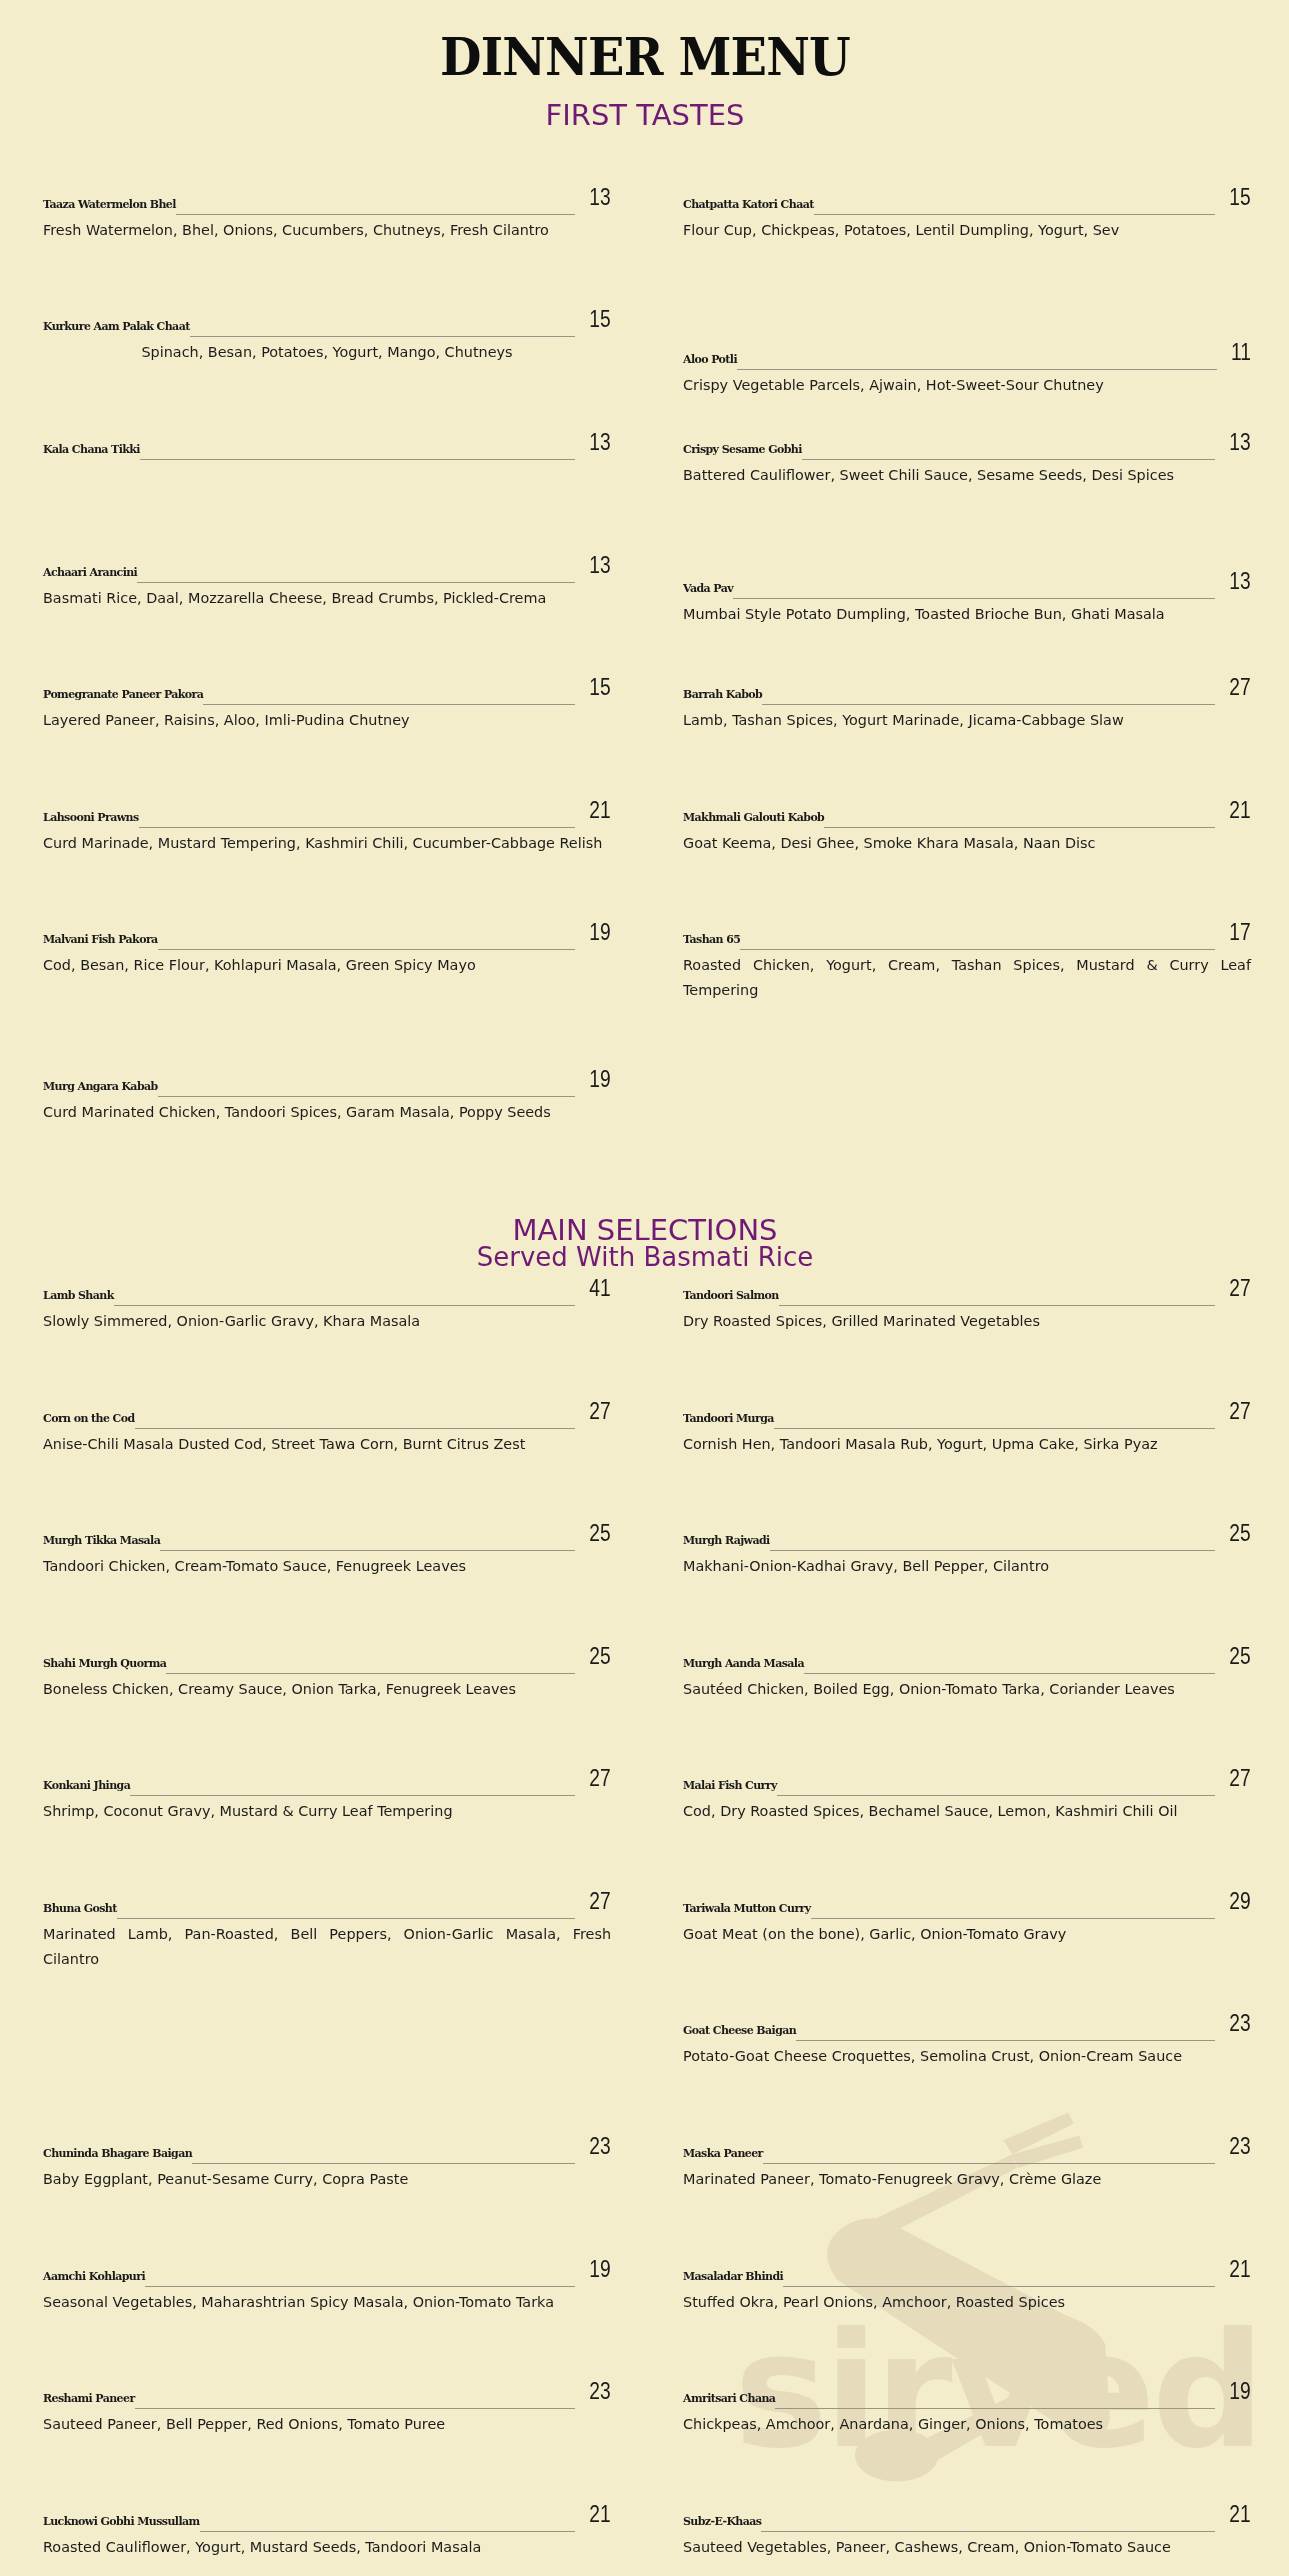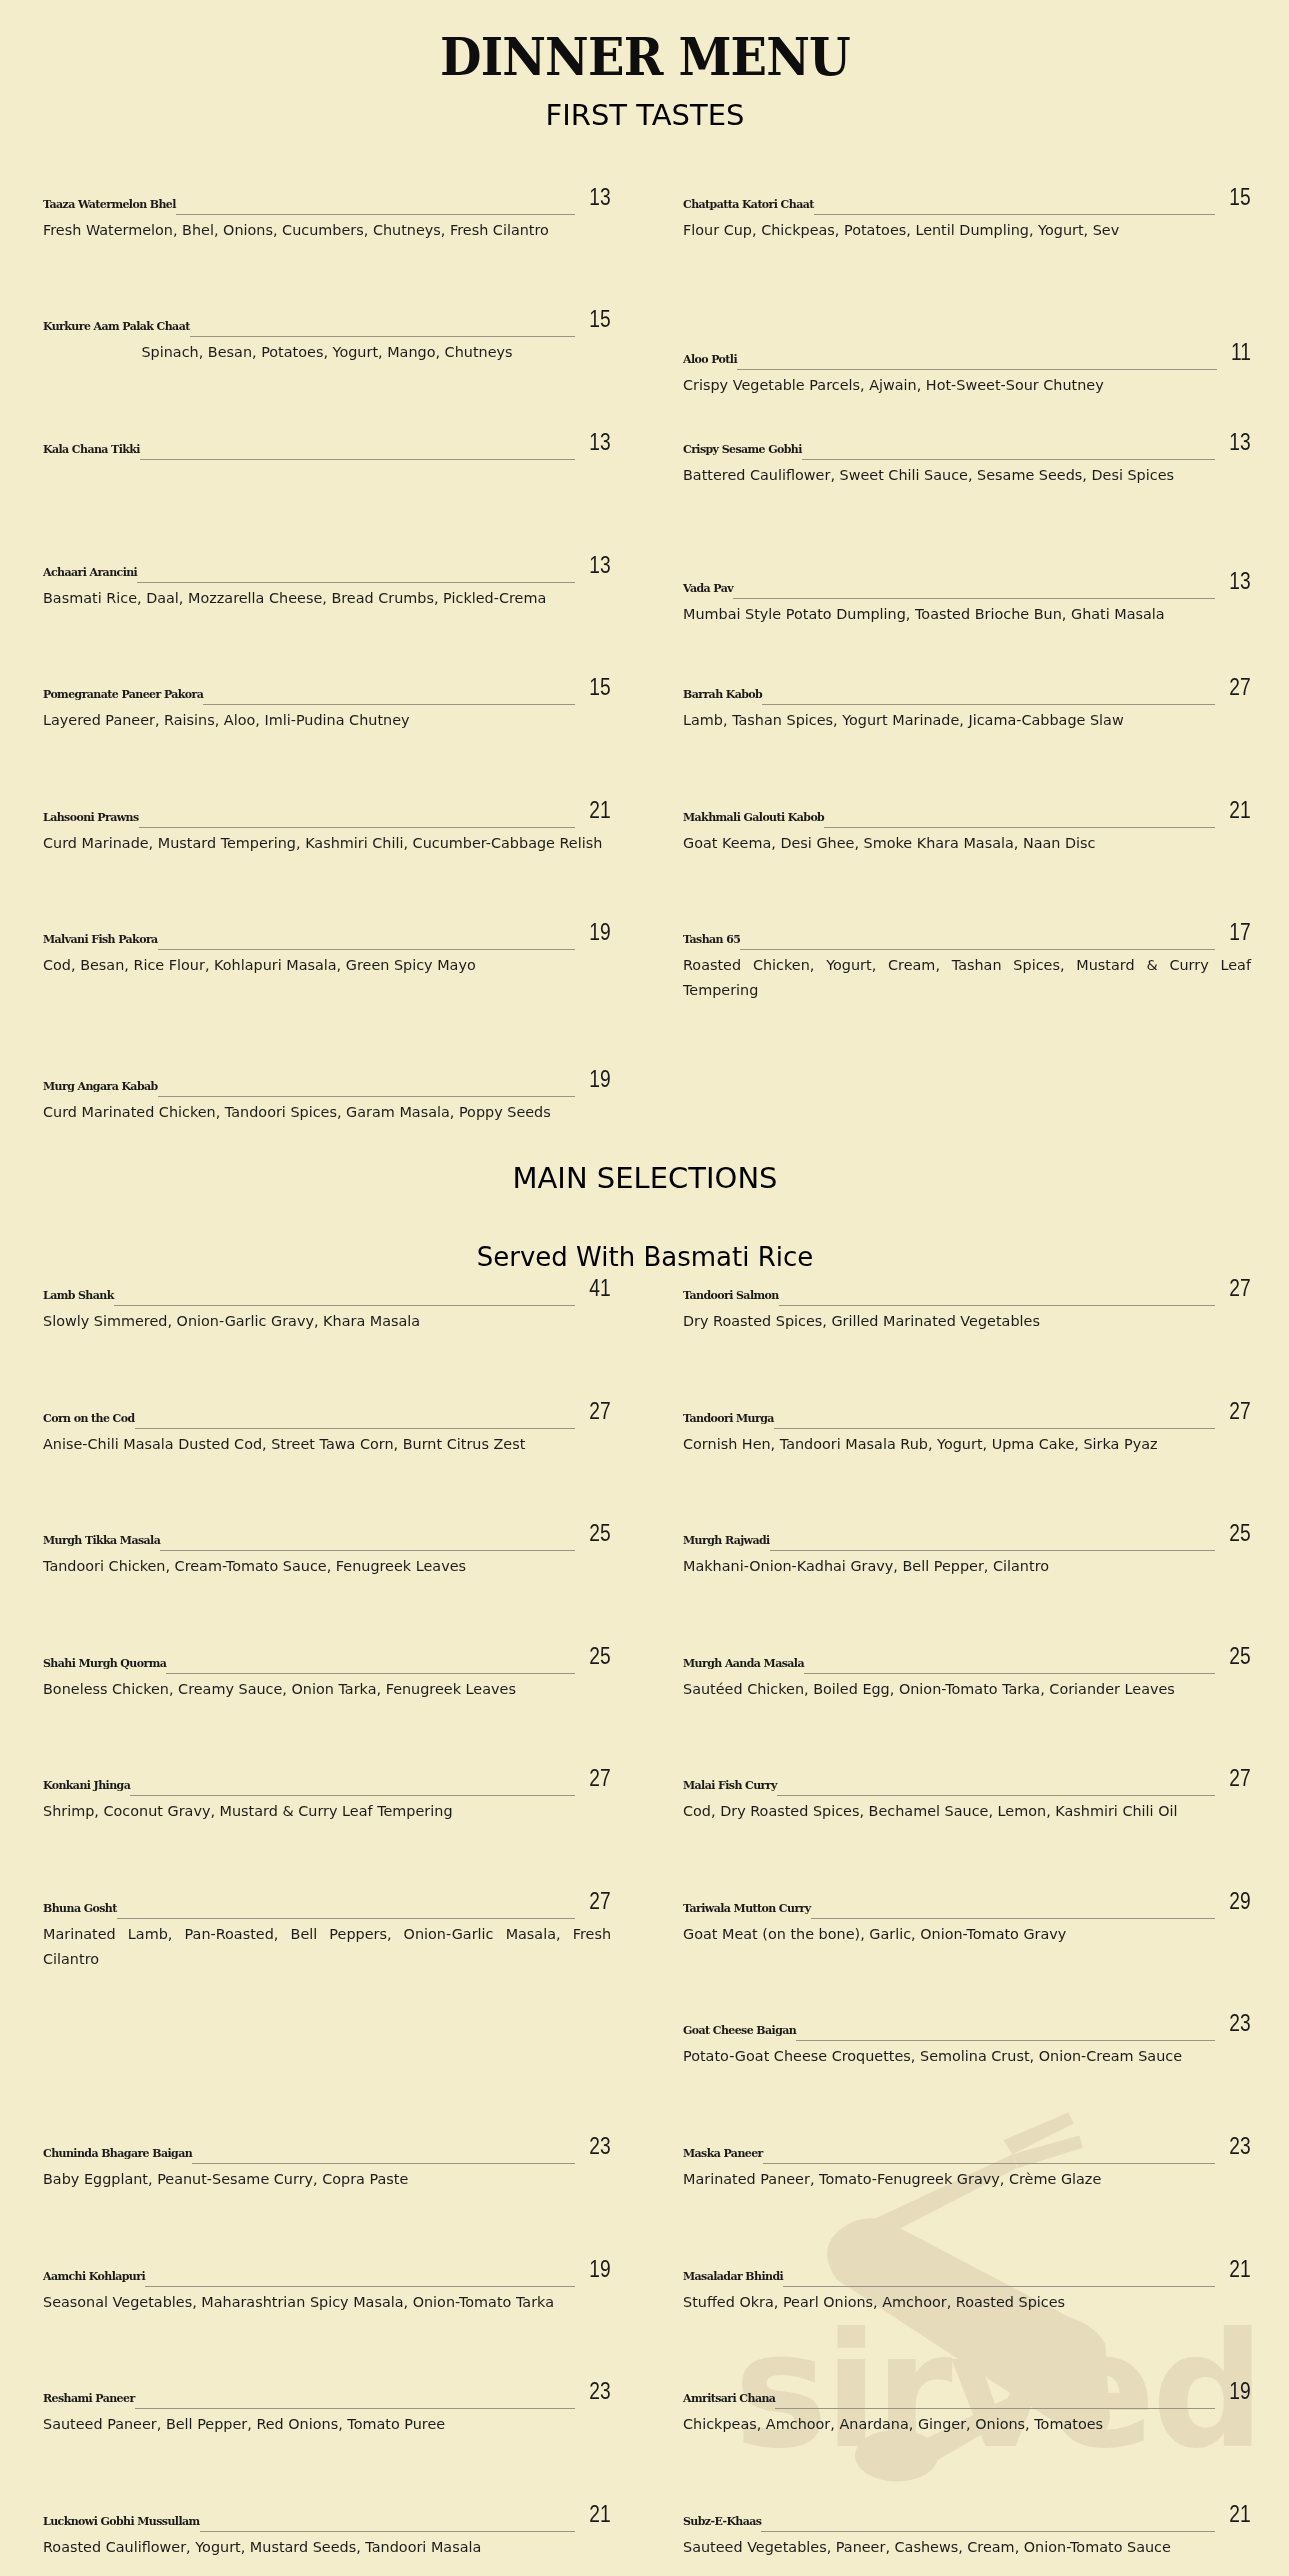--- a/index.html
+++ b/index.html
@@ -12,21 +12,21 @@
   }
   .title {
     position: absolute; left: 0; width: 1290px; top: 26px;
     text-align: center;
     font-family: "DejaVu Serif", serif;
     font-weight: bold; font-size: 52px; letter-spacing: -0.9px;
     color: #0e0e0e; transform: scaleX(0.92);
   }
   .section-head {
     position: absolute; left: 0; width: 1290px; text-align: center;
-    color: #000000; font-family: "DejaVu Sans", sans-serif;
+    color: #701a75; font-family: "DejaVu Sans", sans-serif;
   }
   .section-head.h1 { font-size: 29px; }
   .section-head.h2 { font-size: 26px; margin-top: 44px; }
   .item { position: absolute; }
   .item-row {
     display: flex; align-items: flex-end; height: 33px;
   }
   .item-name {
     font-family: "DejaVu Serif", serif; font-weight: bold;
     font-size: 11px; letter-spacing: -0.6px; white-space: nowrap;
@@ -193,21 +193,21 @@
     <div class="item" style="left: 43px; top: 1066px; width: 568px;">
       <div class="item-row">
         <span class="item-name">Murg Angara Kabab</span>
         <span class="leader"></span>
         <span class="price">19</span>
       </div>
       <div class="desc">Curd Marinated Chicken, Tandoori Spices, Garam Masala, Poppy Seeds</div>
     </div>
   </div>
 
-<div class="section-head h1" style="top:1161px">MAIN SELECTIONS</div>
+<div class="section-head h1" style="top:1213px">MAIN SELECTIONS</div>
 <div class="section-head h2" style="top:1198px">Served With Basmati Rice</div>
 
 <div id="main-selections">
     <div class="item" style="left: 43px; top: 1275px; width: 568px;">
       <div class="item-row">
         <span class="item-name">Lamb Shank</span>
         <span class="leader"></span>
         <span class="price">41</span>
       </div>
       <div class="desc">Slowly Simmered, Onion-Garlic Gravy, Khara Masala</div>

